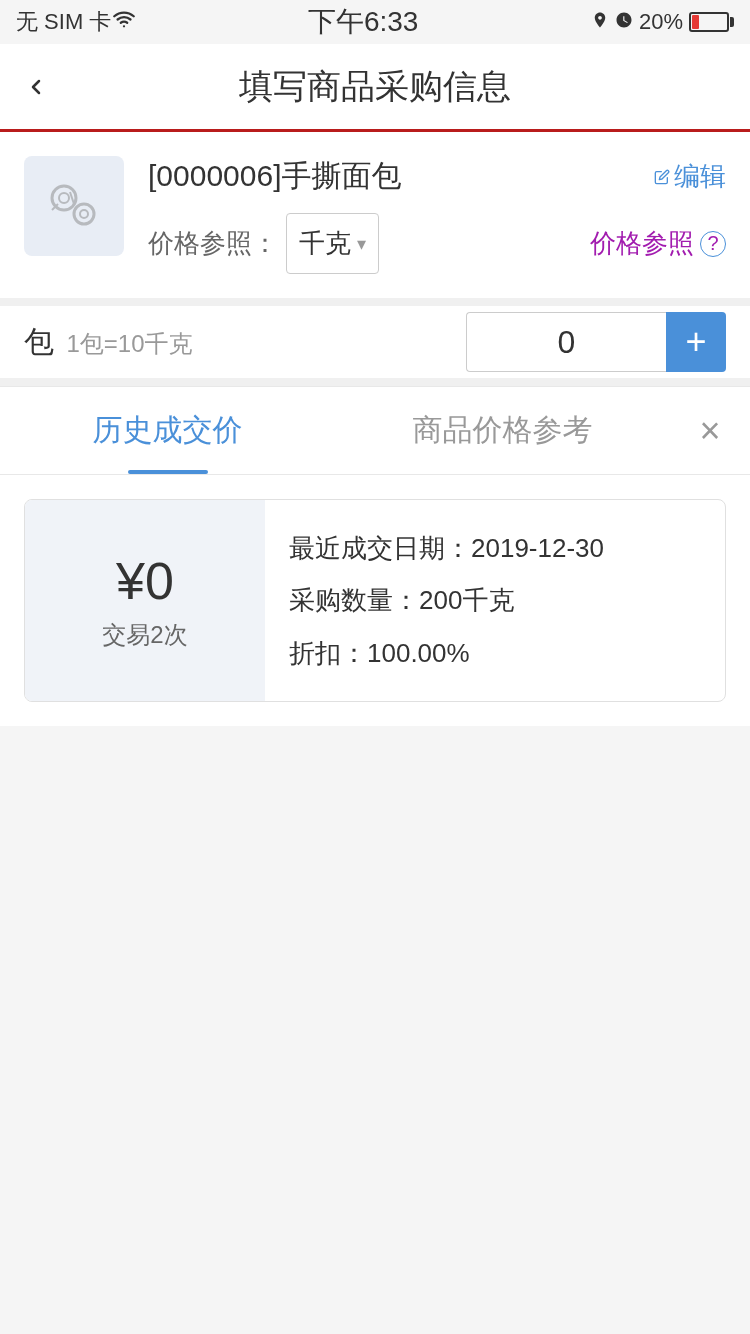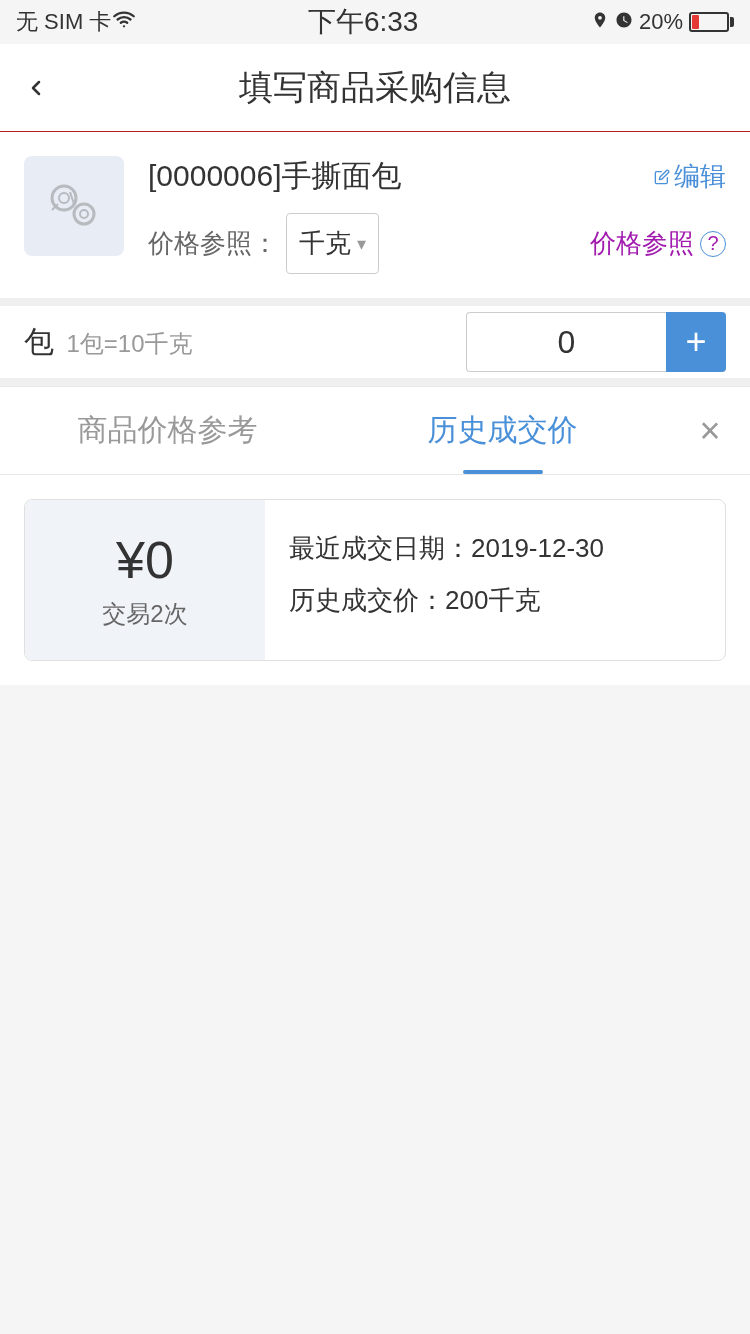--- a/index.html
+++ b/index.html
@@ -73,21 +73,21 @@
 
     
     .nav-bar {
       width: 750px;
       height: 88px;
       background: #fff;
       display: flex;
       align-items: center;
       justify-content: center;
       position: relative;
-      border-bottom: 1px solid #b91c1c;
+      border-bottom: 3px solid #b91c1c;
     }
     .nav-back {
       position: absolute;
       left: 24px;
       font-size: 36px;
       color: #333;
       cursor: pointer;
     }
     .nav-title {
       font-size: 34px;
@@ -405,41 +405,44 @@
   <div class="quantity-input-area">
     <input class="quantity-input" type="text" value="0" readonly="" style="outline: none;">
     <button class="quantity-plus">
       <span>+</span>
     </button>
   </div>
 </div>
 
 <div class="tab-panel">
   <div class="tab-header">
-    <div class="tab-item">
-      <span>商品价格参考</span>
-    </div>
     <div class="tab-item active">
       <span>历史成交价</span>
       <div class="tab-underline"></div>
+    </div>
+    <div class="tab-item">
+      <span>商品价格参考</span>
     </div>
     <div class="tab-close">
       <span>×</span>
     </div>
   </div>
 
   <div class="history-content">
     <div class="history-card">
       <div class="history-left">
         <div class="history-price">¥0</div>
         <div class="history-transactions">交易2次</div>
       </div>
       <div class="history-right">
         <div class="history-detail-row">
           <span>最近成交日期：</span><span>2019-12-30</span>
         </div>
         <div class="history-detail-row">
-          <span>历史成交价：</span><span>200千克</span>
+          <span>采购数量：</span><span>200千克</span>
+        </div>
+        <div class="history-detail-row">
+          <span>折扣：</span><span>100.00%</span>
         </div>
       </div>
     </div>
   </div>
 </div>
 
 </body></html>

